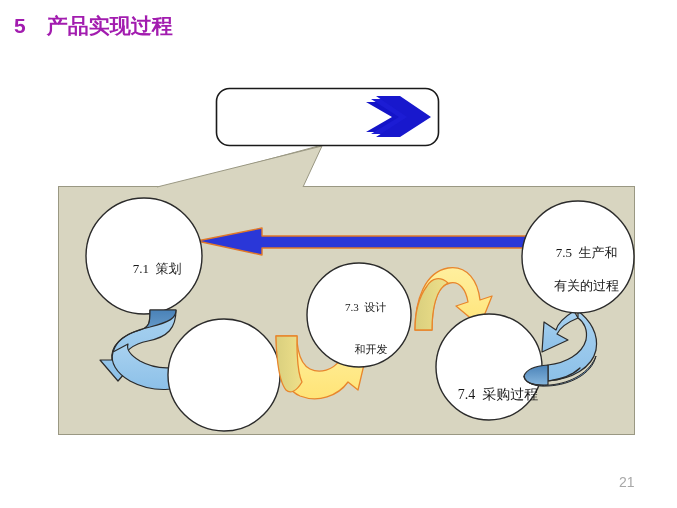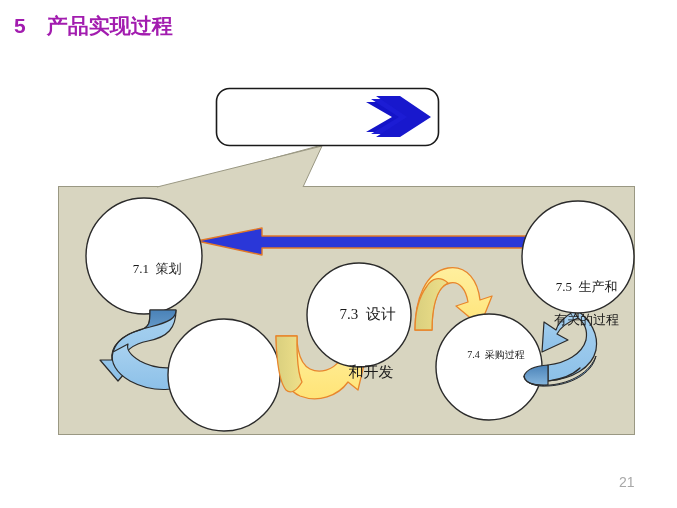--- a/index.html
+++ b/index.html
@@ -61,27 +61,27 @@
     white-space: pre;
     letter-spacing: 0.5px;
   }
   #label-71 {
     left: 88px; top: 244px; width: 125px; font-size: 13px;
   }
   #label-72 {
     left: 168px; top: 355px; width: 112px; font-size: 13px;
   }
   #label-73 {
-    left: 308px; top: 286px; width: 104px; font-size: 15px;
+    left: 308px; top: 286px; width: 104px; font-size: 11px;
   }
   #label-74 {
-    left: 430px; top: 336px; width: 122px; font-size: 10px;
+    left: 430px; top: 368px; width: 122px; font-size: 14px;
   }
   #label-75 {
-    left: 512px; top: 262px; width: 136px; font-size: 13px;
+    left: 512px; top: 228px; width: 136px; font-size: 13px;
   }
   .indent-line {
     display: block;
     padding-left: 22px;
   }
   
   #page-number {
     position: absolute;
     left: 619px;
     top: 474px;

